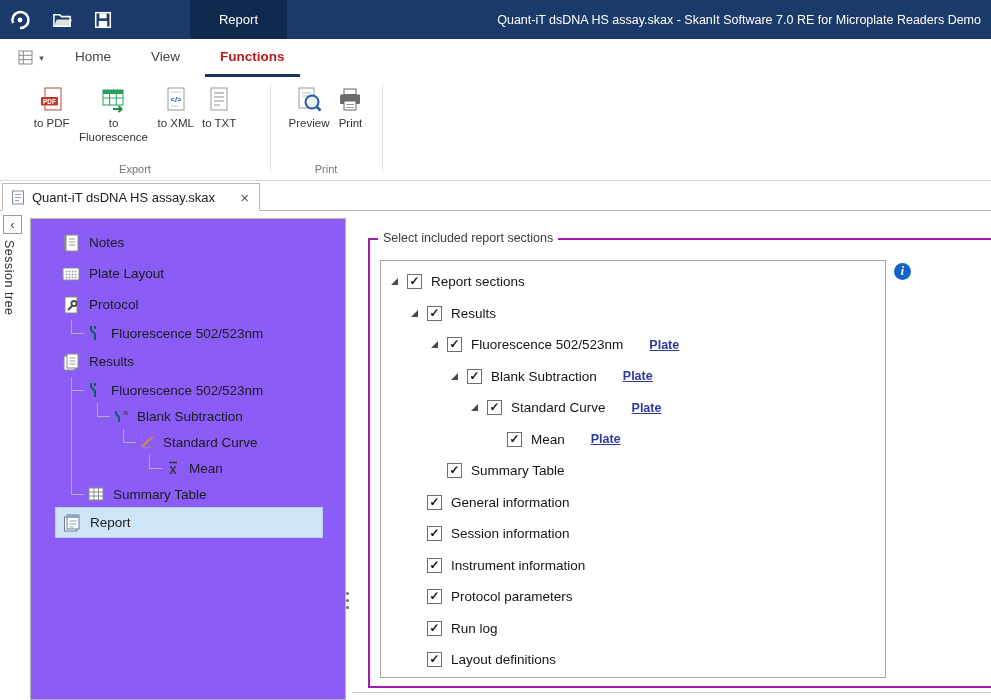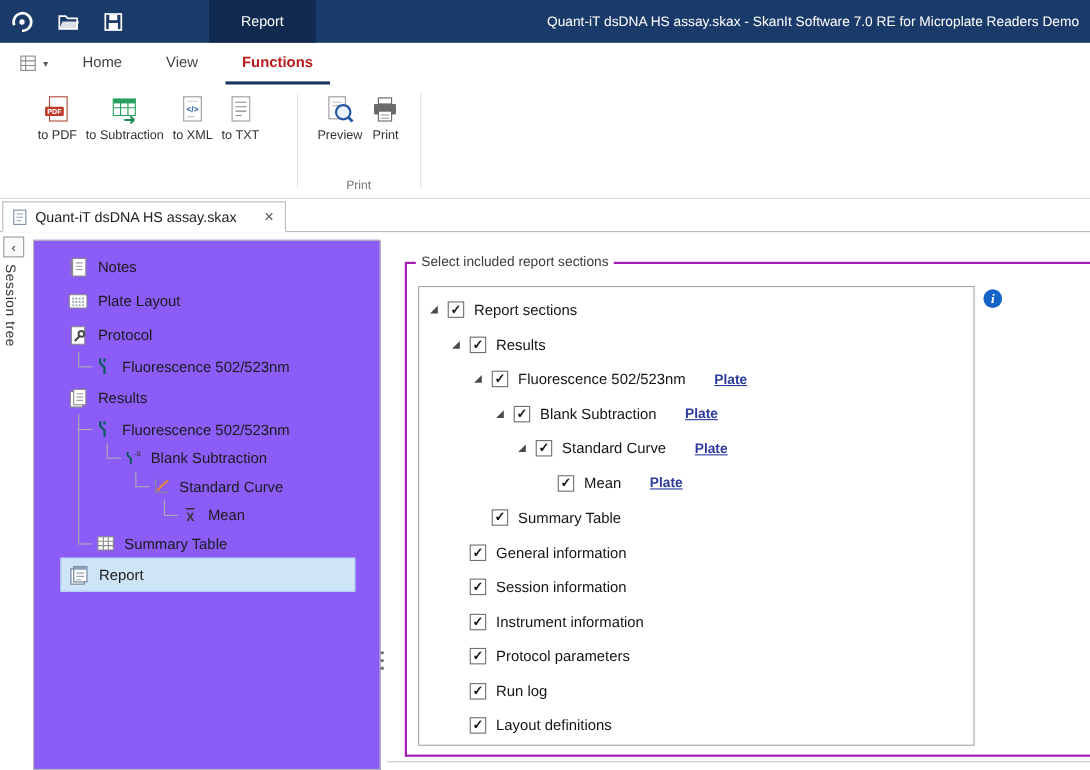--- a/index.html
+++ b/index.html
@@ -151,21 +151,21 @@
       </div>
       <div class="rb">
         <svg width="26" height="26" viewBox="0 0 26 26">
           <rect x="2" y="3" width="20" height="15" fill="#fff" stroke="#27a05d"></rect>
           <rect x="2" y="3" width="20" height="4" fill="#27a05d"></rect>
           <line x1="8.6" y1="3" x2="8.6" y2="18" stroke="#27a05d"></line>
           <line x1="15.3" y1="3" x2="15.3" y2="18" stroke="#27a05d"></line>
           <line x1="2" y1="11" x2="22" y2="11" stroke="#27a05d"></line>
           <path d="M12 22 h9 m0 0 l-3.5 -3 m3.5 3 l-3.5 3" stroke="#1d8a4e" stroke-width="1.8" fill="none"></path>
         </svg>
-        <span class="lbl">to Subtraction</span>
+        <span class="lbl">to Fluorescence</span>
       </div>
       <div class="rb">
         <svg width="26" height="26" viewBox="0 0 26 26">
           <rect x="5" y="1" width="16" height="22" fill="#fff" stroke="#9a9a9a"></rect>
           <line x1="8" y1="5" x2="18" y2="5" stroke="#c9c9c9"></line>
           <line x1="8" y1="19" x2="15" y2="19" stroke="#c9c9c9"></line>
           <text x="13" y="15" font-size="7.5" font-weight="bold" fill="#2456a4" text-anchor="middle">&lt;/&gt;</text>
         </svg>
         <span class="lbl narrow">to XML</span>
       </div>
@@ -173,20 +173,21 @@
         <svg width="26" height="26" viewBox="0 0 26 26">
           <rect x="5" y="1" width="16" height="22" fill="#fff" stroke="#9a9a9a"></rect>
           <line x1="8" y1="6" x2="18" y2="6" stroke="#8a8a8a"></line>
           <line x1="8" y1="10" x2="18" y2="10" stroke="#8a8a8a"></line>
           <line x1="8" y1="14" x2="18" y2="14" stroke="#8a8a8a"></line>
           <line x1="8" y1="18" x2="14" y2="18" stroke="#8a8a8a"></line>
         </svg>
         <span class="lbl narrow">to TXT</span>
       </div>
     </div>
+    <div class="rgroup-label">Export</div>
   </div>
 
   <div class="rsep" style="left:270px;"></div>
 
   <div class="rgroup rgroup-print">
     <div class="rbtns">
       <div class="rb">
         <svg width="26" height="26" viewBox="0 0 26 26">
           <rect x="3" y="1" width="15" height="20" fill="#fff" stroke="#9a9a9a"></rect>
           <line x1="6" y1="6" x2="15" y2="6" stroke="#c0c0c0"></line>

